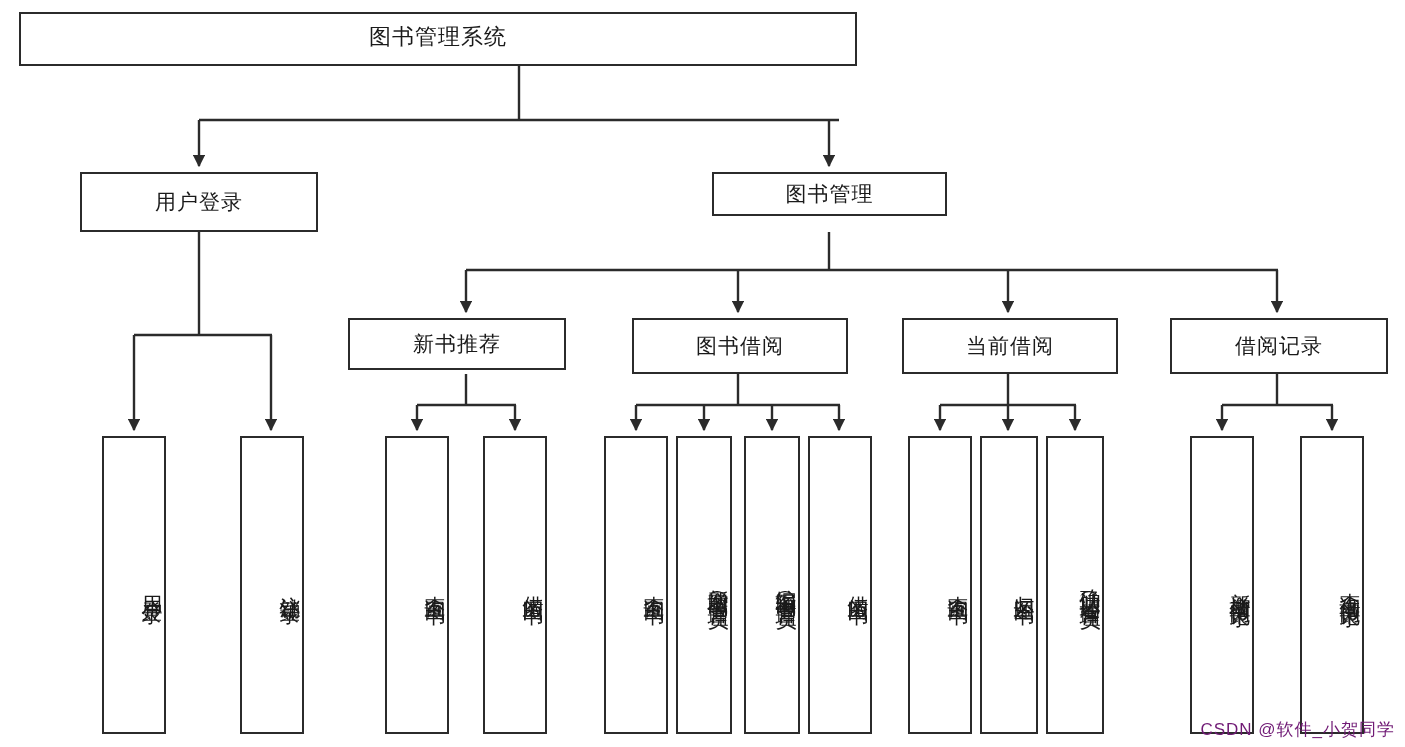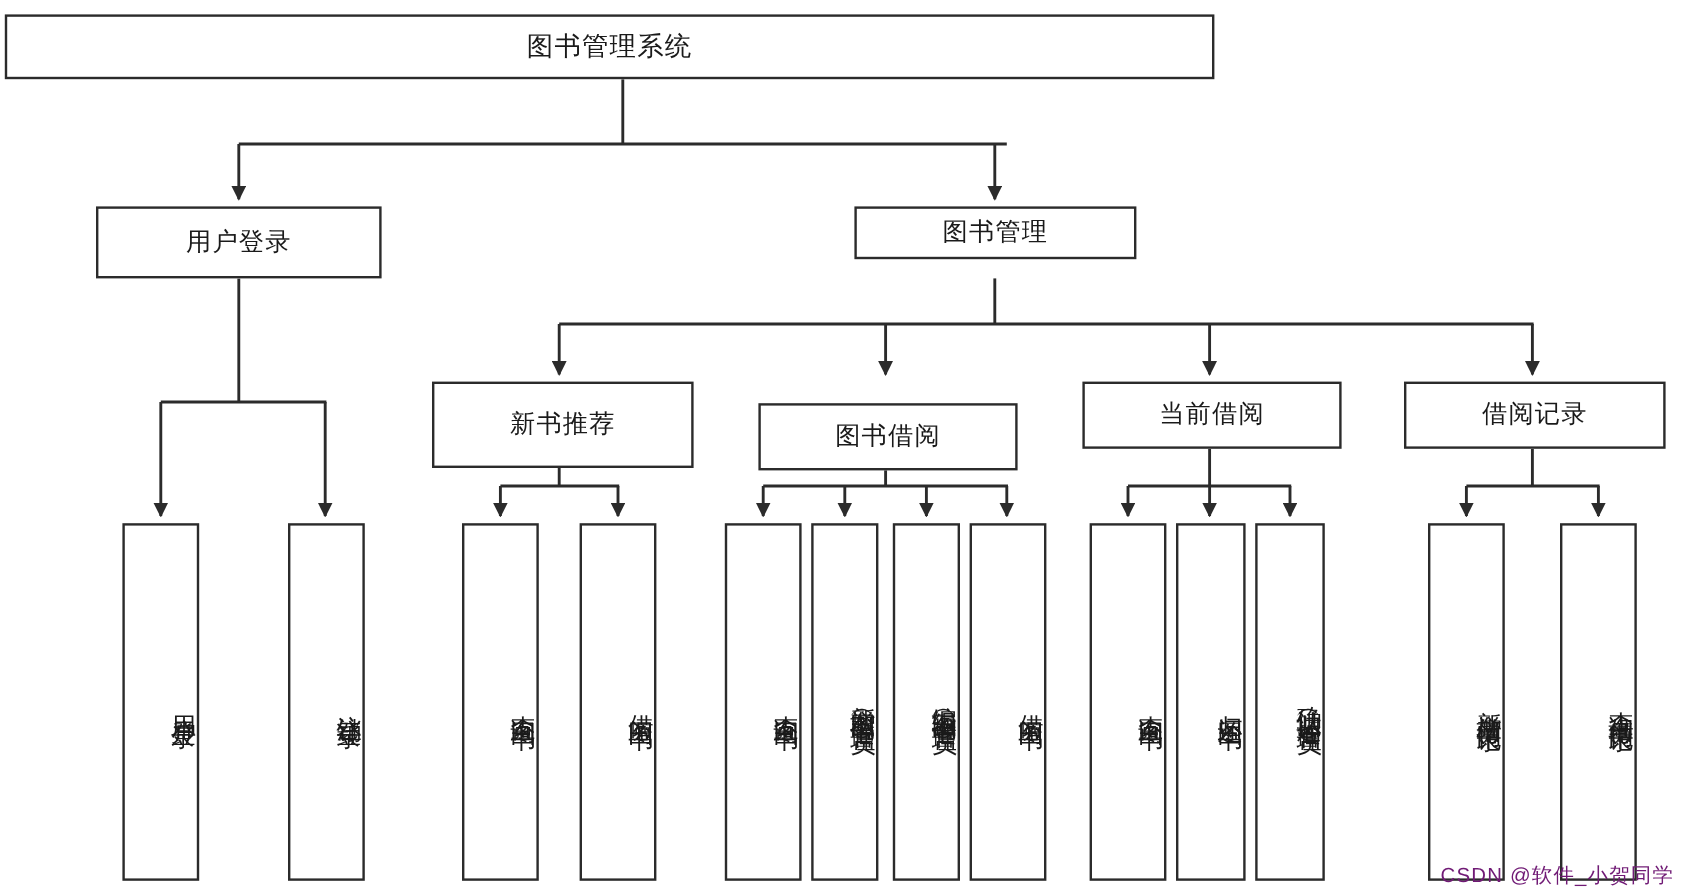--- a/index.html
+++ b/index.html
@@ -116,35 +116,35 @@
       <path d="M 1008 405 L 1008 430" marker-end="url(#arrow)"></path>
       <path d="M 1075 405 L 1075 430" marker-end="url(#arrow)"></path>
 
       <path d="M 1277 374 L 1277 405"></path>
       <path d="M 1222 405 L 1333 405"></path>
       <path d="M 1222 405 L 1222 430" marker-end="url(#arrow)"></path>
       <path d="M 1332 405 L 1332 430" marker-end="url(#arrow)"></path>
     </g>
   </svg>
 
-  <div class="node horiz root" style="left:4px; top:12px; width:1008px; height:54px;">
+  <div class="node horiz root" style="left:19px; top:12px; width:838px; height:54px;font-family:Liberation Mono, monospace;">
     <span>图书管理系统</span>
   </div>
 
   <div class="node horiz" style="left:80px; top:172px; width:238px; height:60px;">
     <span>用户登录</span>
   </div>
   <div class="node horiz" style="left:712px; top:172px; width:235px; height:44px;">
     <span>图书管理</span>
   </div>
 
-  <div class="node horiz" style="left:360px; top:318px; width:218px; height:72px;">
+  <div class="node horiz" style="left:348px; top:318px; width:218px; height:52px;">
     <span>新书推荐</span>
   </div>
-  <div class="node horiz" style="left:632px; top:318px; width:216px; height:56px;margin-top:18px;">
+  <div class="node horiz" style="left:632px; top:318px; width:216px; height:56px;">
     <span>图书借阅</span>
   </div>
   <div class="node horiz" style="left:1170px; top:318px; width:218px; height:56px;">
     <span>借阅记录</span>
   </div>
   <div class="node horiz" style="left:902px; top:318px; width:216px; height:56px;">
     <span>当前借阅</span>
   </div>
 
   <div class="node vert" style="left:102px; top:436px; width:64px; height:298px;">

